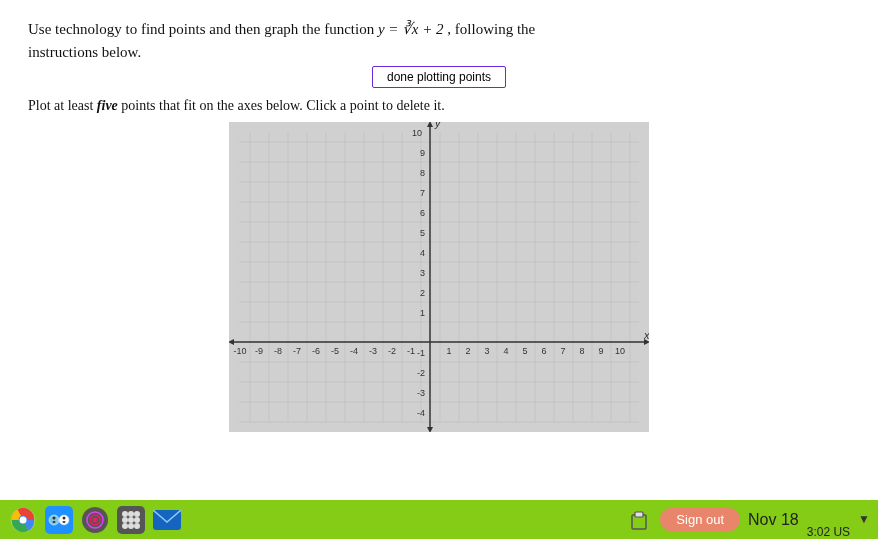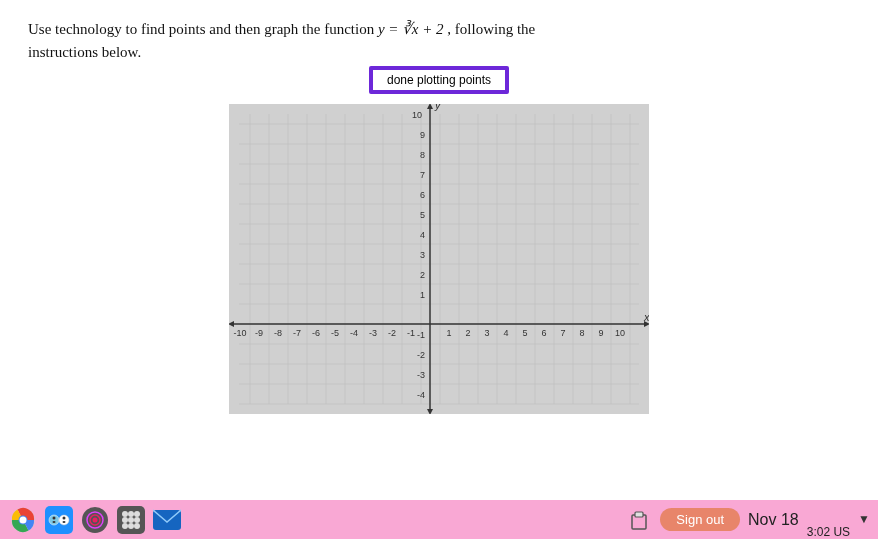--- a/index.html
+++ b/index.html
@@ -33,21 +33,21 @@
       font-style: italic;
     }
 
     .done-btn-container {
       display: flex;
       justify-content: center;
       margin-bottom: 10px;
     }
 
     .done-btn {
-      border: 4px solid #6d28d9;
+      border: 1px solid #6d28d9;
       background: #fff;
       padding: 3px 14px;
       font-size: 12px;
       cursor: pointer;
       border-radius: 2px;
       font-family: Arial, sans-serif;
     }
 
     .plot-instruction {
       font-size: 14px;
@@ -74,21 +74,21 @@
       height: 320px;
     }
 
     
     .taskbar {
       position: absolute;
       bottom: 0;
       left: 0;
       width: 878px;
       height: 39px;
-      background: #f9a8d4;
+      background: #84cc16;
       display: flex;
       align-items: center;
       padding: 0 8px;
       gap: 6px;
     }
 
     .taskbar-icon {
       width: 30px;
       height: 30px;
       border-radius: 50%;
@@ -189,20 +189,23 @@
     <span class="math">
       <i>y</i> = ∛<i>x</i> + 2
     </span>, following the<br>
     instructions below.
   </p>
 
   <div class="done-btn-container">
     <button class="done-btn">done plotting points</button>
   </div>
 
+  <p class="plot-instruction">
+    Plot at least <em>five</em> points that fit on the axes below. Click a point to delete it.
+  </p>
 
   <div class="graph-area">
     <div class="graph-container">
       <svg width="420" height="310" class="graph-svg">
 
         <rect width="420" height="310" fill="#d0d0d0"></rect>
 
         <line x1="21" y1="10" x2="21" y2="300" class="grid-line"></line>
         <line x1="40" y1="10" x2="40" y2="300" class="grid-line"></line>
         <line x1="59" y1="10" x2="59" y2="300" class="grid-line"></line>

